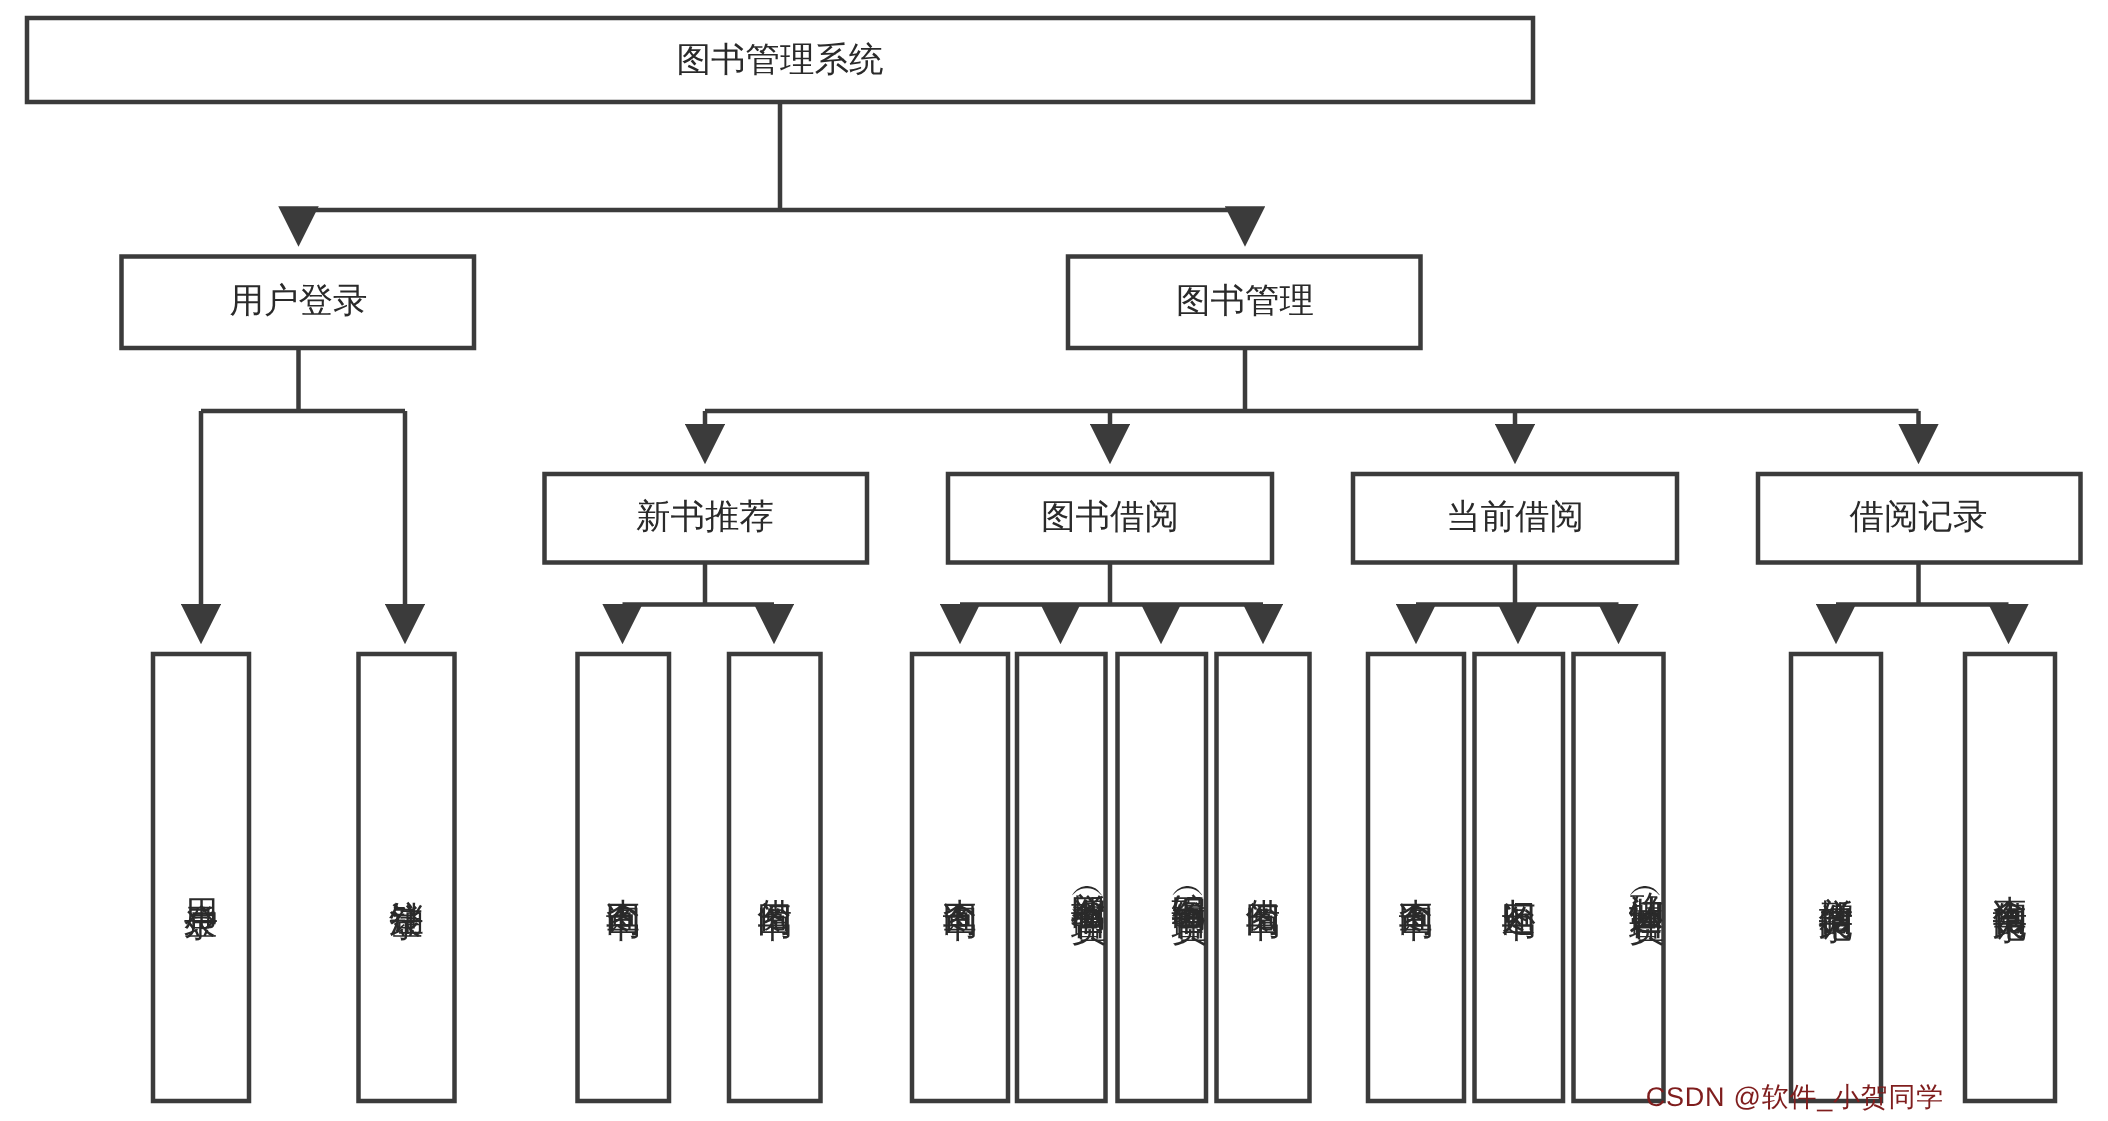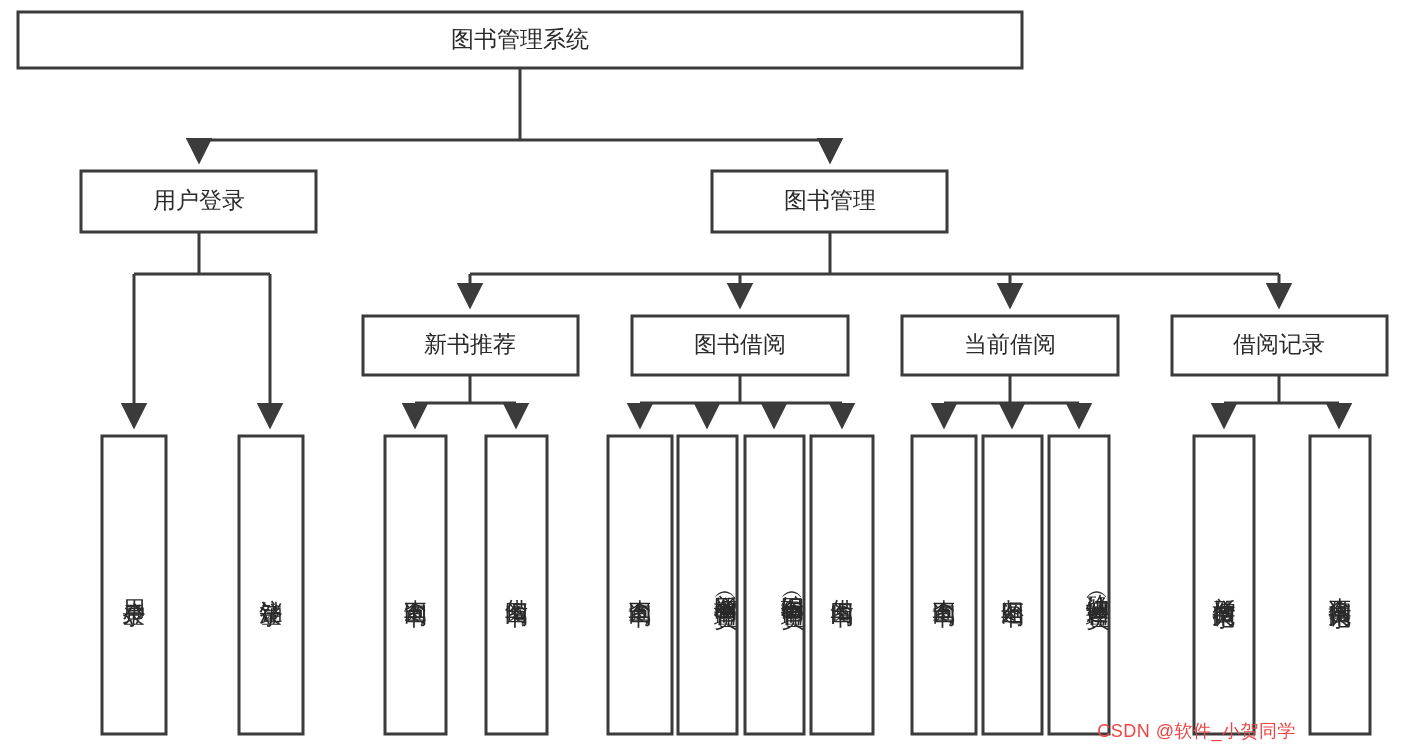--- a/index.html
+++ b/index.html
@@ -25,21 +25,21 @@
     font-family:"Liberation Sans","DejaVu Sans",sans-serif;
     font-size:23px;color:#2a2a2a;
     letter-spacing:2px;
     line-height:1;
     pointer-events:none;
     white-space:nowrap;
   }
   .watermark{
     position:absolute;right:8px;bottom:4px;
     font-family:"Liberation Sans","DejaVu Sans",sans-serif;
-    font-size:18px;color:#ef4444;
+    font-size:18px;color:#7f1d1d;
     letter-spacing:.5px;
     user-select:none;
   }
 </style>
 </head>
 <body>
 
 <div id="diagram-root">
 
   <svg id="tree" viewBox="0 0 1405 747">

